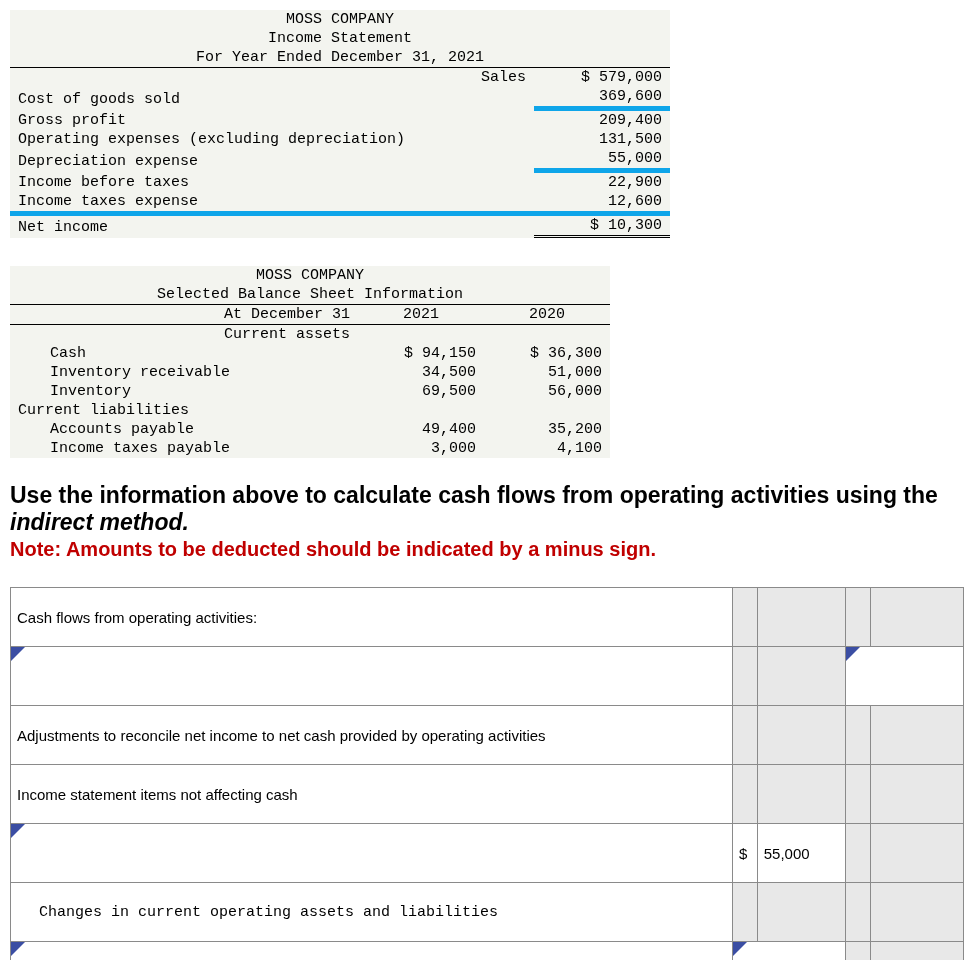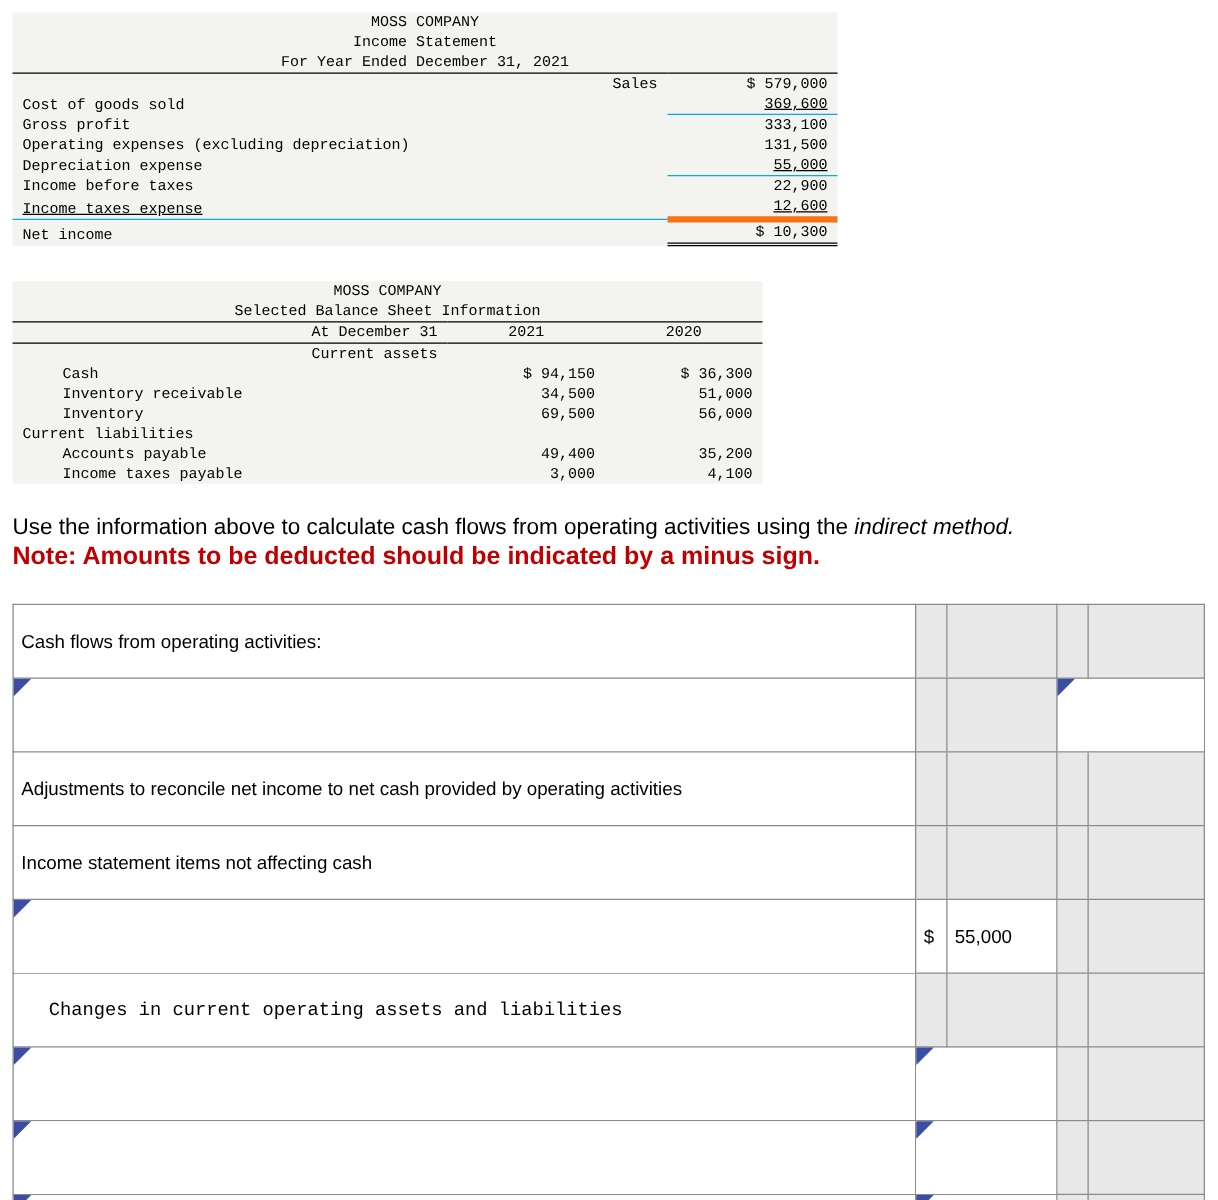--- a/index.html
+++ b/index.html
@@ -6,21 +6,21 @@
     margin: 0;
     padding: 10px;
     font-family: Arial, Helvetica, sans-serif;
     font-size: 15px;
     color: #000;
     background: #fff;
     width: 954px;
   }
   .mono {
     font-family: "Courier New", Courier, monospace;
-    font-size: 12px;
+    font-size: 15px;
   }
   
   .fin-table {
     border-collapse: collapse;
     background: #f3f4ef;
     width: 660px;
     margin-bottom: 28px;
   }
   .fin-table td {
     padding: 1px 8px;
@@ -29,41 +29,41 @@
   .fin-head td {
     text-align: center;
     padding: 1px 0;
   }
   .num-col {
     text-align: right;
     white-space: pre;
     width: 120px;
   }
   .border-top { border-top: 1px solid #000; text-align: right; }
-  .border-bot { border-bottom: 1px solid #0ea5e9; text-decoration: underline; }
+  .border-bot { border-bottom: 5px solid #0ea5e9; }
   .double-bot { border-top: 5px solid #f97316; border-bottom: 3px double #000; }
 
   
   .bs-table {
     border-collapse: collapse;
     background: #f3f4ef;
     width: 600px;
     margin-bottom: 24px;
   }
   .bs-table td {
     padding: 1px 8px;
     vertical-align: bottom;
   }
   .bs-head { text-align:center; }
   .bs-colhead { text-align:center; }
   .bs-num { text-align:right; white-space:pre; width:110px;}
   .indent2 { padding-left: 40px !important; }
 
   
-  .prompt { margin: 6px 0 2px 0; font-size: 18px;}
+  .prompt { margin: 6px 0 2px 0; font-size: 23px; font-weight: bold;}
   .prompt .ital { font-style: italic; }
   .warn { color: #c00000; font-weight: bold; font-size: 20px; margin-bottom: 26px;}
 
   
   .ws-table {
     border-collapse: collapse;
     width: 954px;
     font-size: 15px;
   }
   .ws-table td {
@@ -112,21 +112,21 @@
   <tr>
     <td class="border-top">Sales</td>
     <td class="num-col border-top">$ 579,000</td>
   </tr>
   <tr>
     <td>Cost of goods sold</td>
     <td class="num-col border-bot">369,600</td>
   </tr>
   <tr>
     <td>Gross profit</td>
-    <td class="num-col">333,100</td>
+    <td class="num-col">209,400</td>
   </tr>
   <tr>
     <td>Operating expenses (excluding depreciation)</td>
     <td class="num-col">131,500</td>
   </tr>
   <tr>
     <td>Depreciation expense</td>
     <td class="num-col border-bot">55,000</td>
   </tr>
   <tr>

